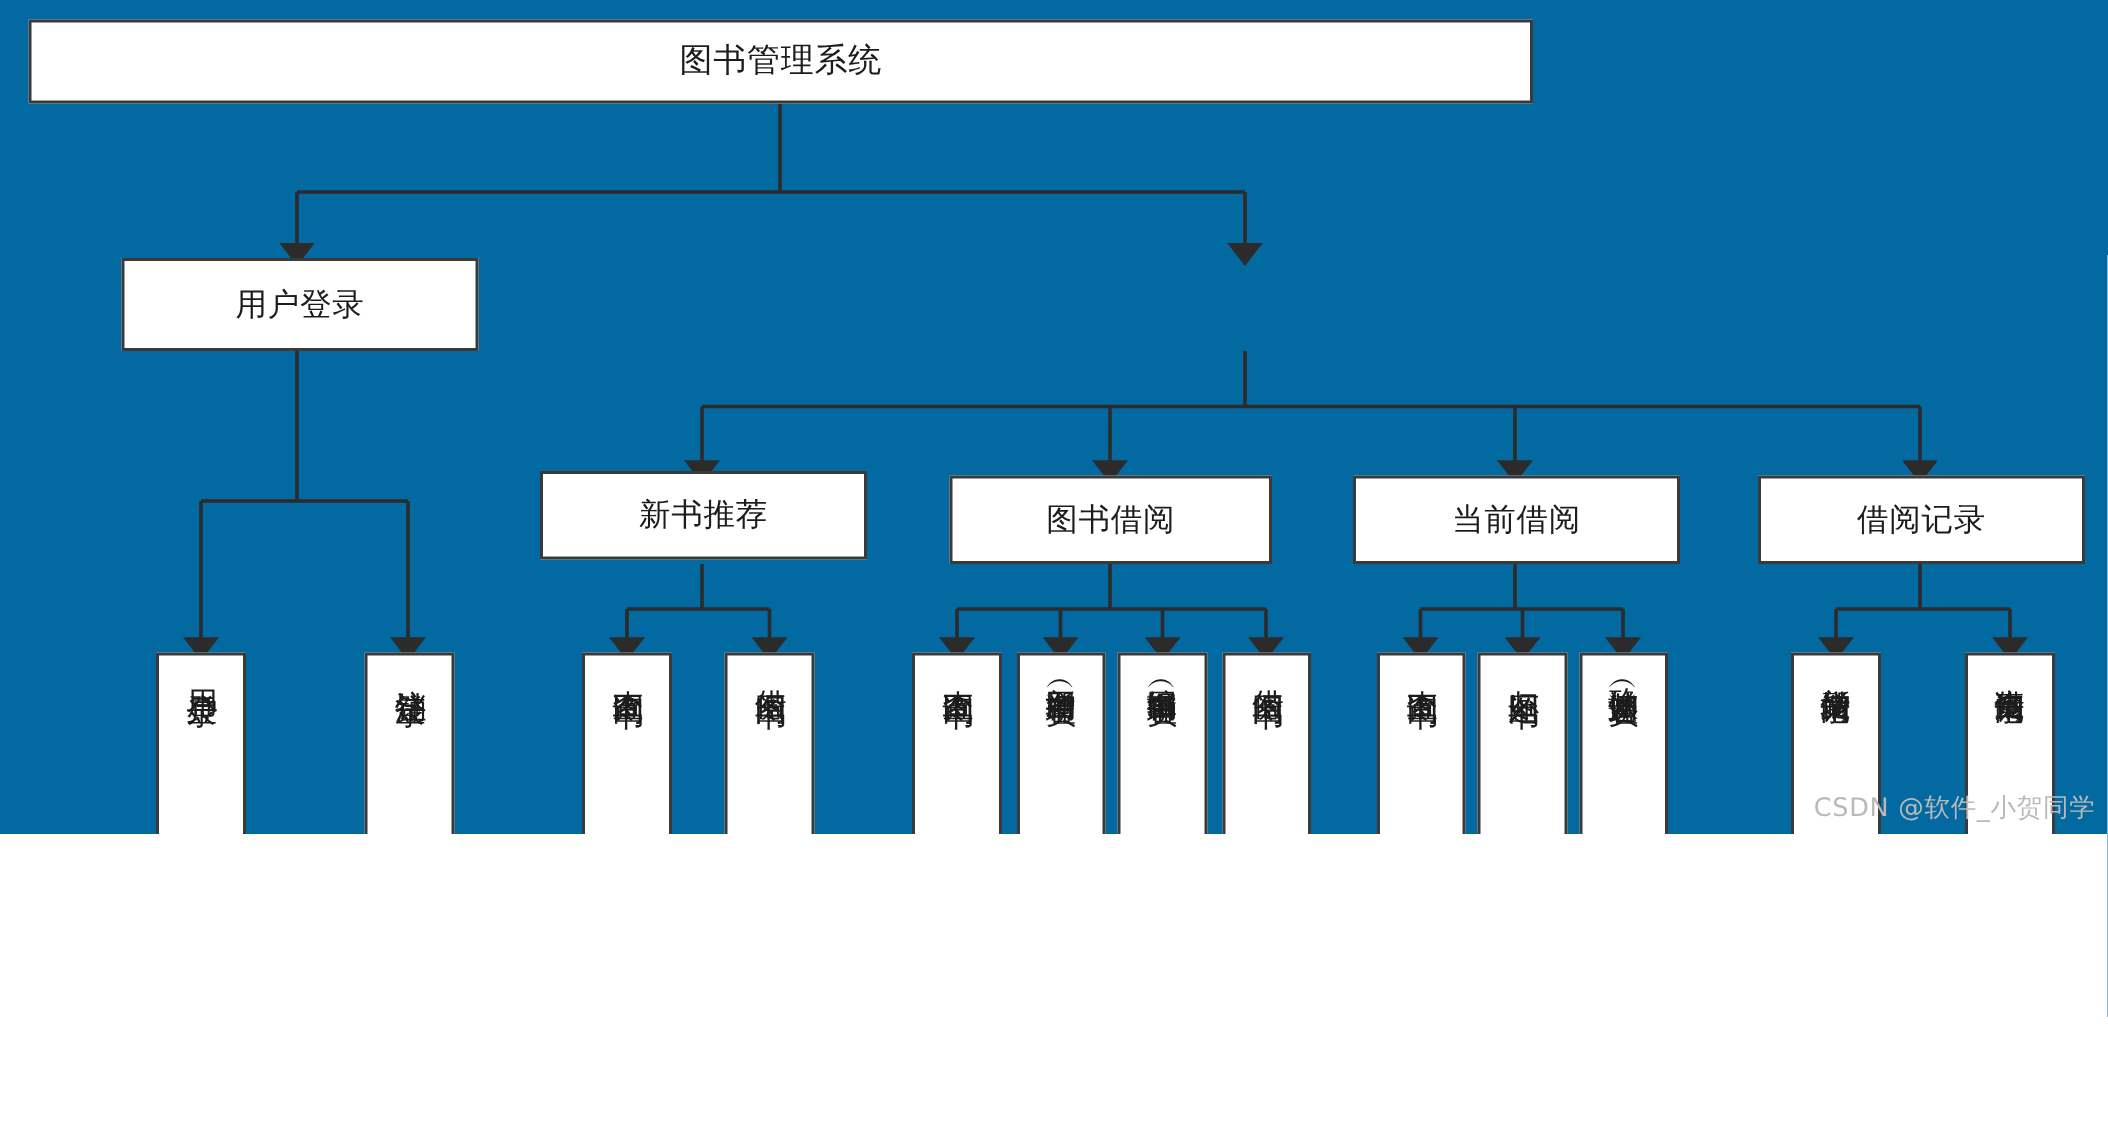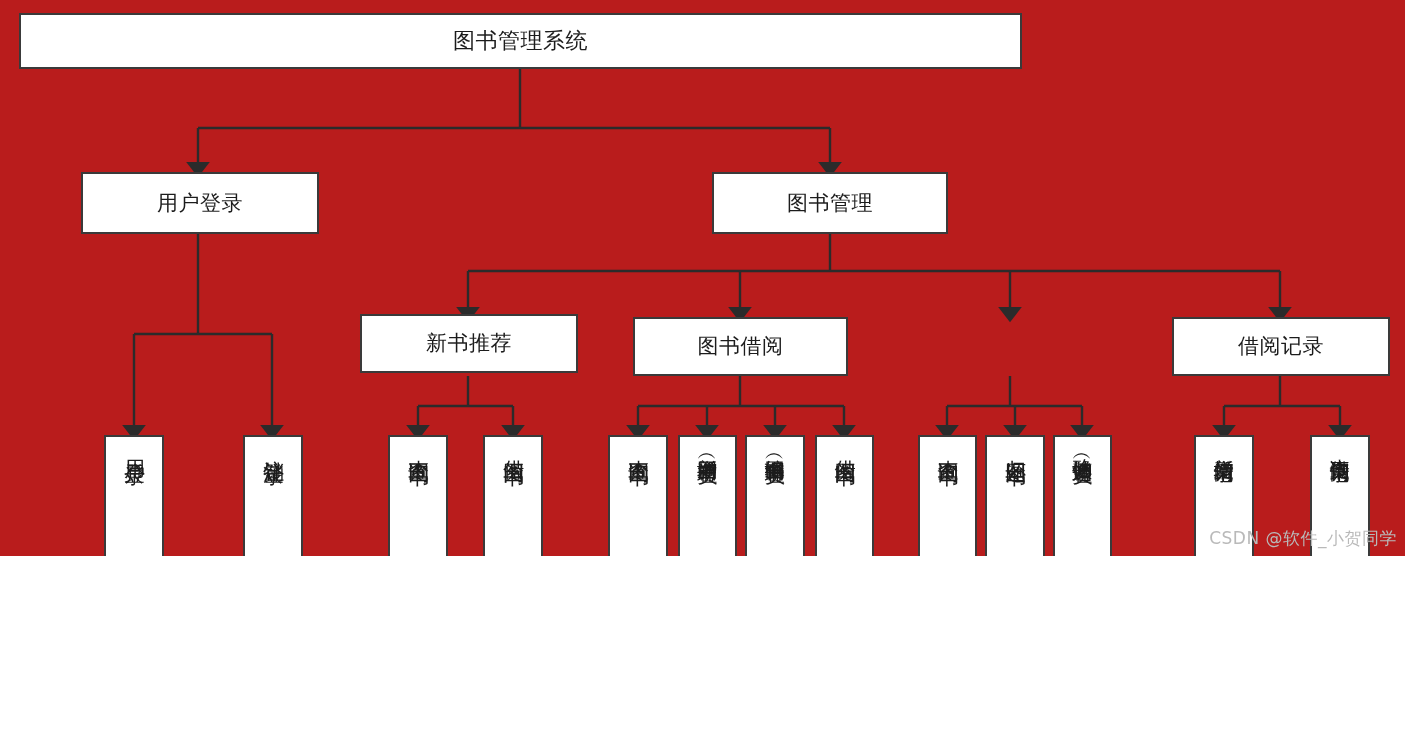--- a/index.html
+++ b/index.html
@@ -8,21 +8,21 @@
     padding: 0;
     background: #ffffff;
   }
   body {
     font-family: "DejaVu Sans", "Liberation Sans", sans-serif;
   }
   #diagram-root {
     position: relative;
     width: 1405px;
     height: 556px;
-    background: #b91c1c;
+    background: #0369a1;
     overflow: hidden;
   }
   #connector-layer {
     position: absolute;
     left: 0;
     top: 0;
     width: 1405px;
     height: 747px;
     pointer-events: none;
   }
@@ -138,32 +138,32 @@
   </svg>
 
   <div class="node horizontal root" style="left:19px; top:13px; width:1003px; height:56px;">
     <span class="node-label">图书管理系统</span>
   </div>
 
   <div class="node horizontal" style="left:81px; top:172px; width:238px; height:62px;">
     <span class="node-label">用户登录</span>
   </div>
 
-  <div class="node horizontal" style="left:712px; top:172px; width:236px; height:62px;">
-    <span class="node-label">图书管理</span>
-  </div>
 
   <div class="node horizontal" style="left:360px; top:314px; width:218px; height:59px;">
     <span class="node-label">新书推荐</span>
   </div>
 
   <div class="node horizontal" style="left:633px; top:317px; width:215px; height:59px;">
     <span class="node-label">图书借阅</span>
   </div>
 
+  <div class="node horizontal" style="left:902px; top:317px; width:218px; height:59px;">
+    <span class="node-label">当前借阅</span>
+  </div>
 
   <div class="node horizontal" style="left:1172px; top:317px; width:218px; height:59px;justify-content:center;">
     <span class="node-label">借阅记录</span>
   </div>
 
   <div class="node vertical" style="left:104px; top:435px; width:60px; height:300px;">
     <span class="node-label">用户登录</span>
   </div>
 
   <div class="node vertical" style="left:243px; top:435px; width:60px; height:300px;">

